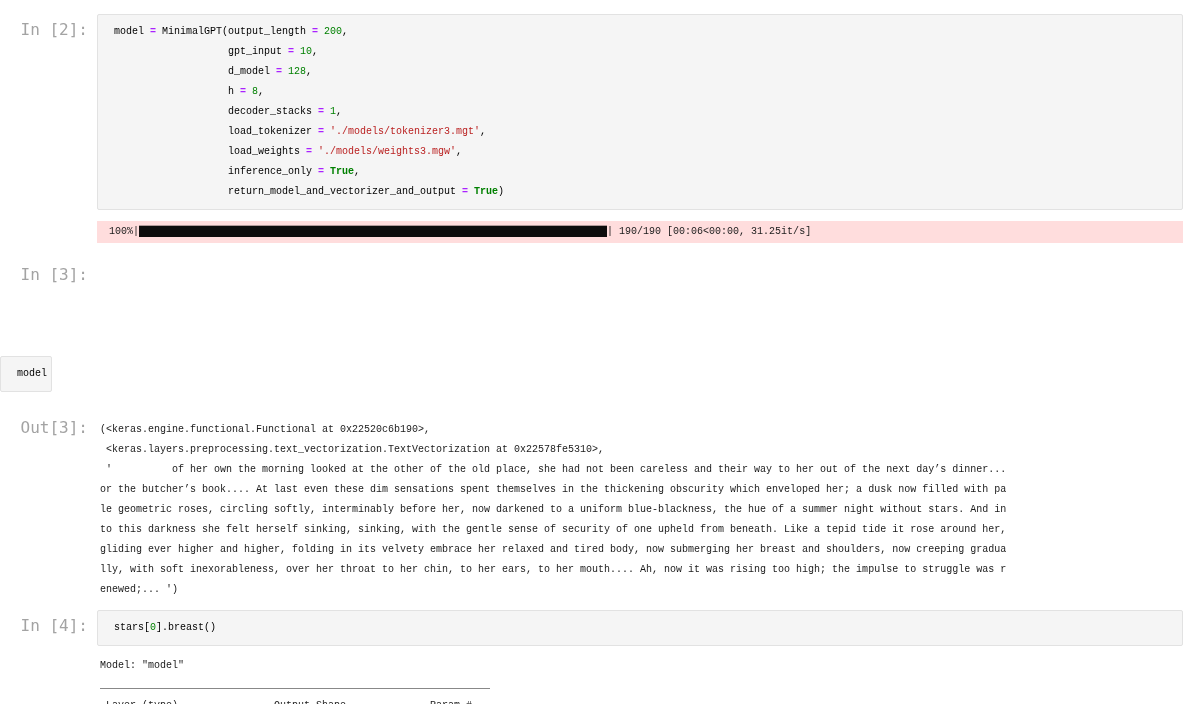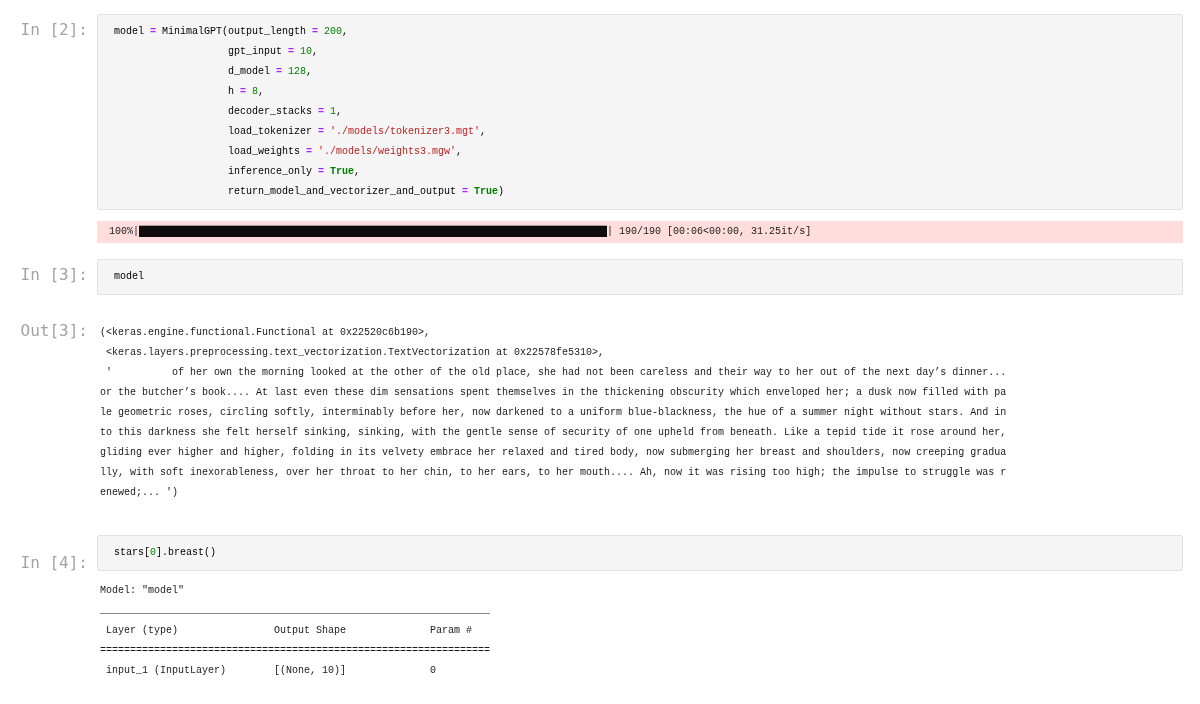--- a/index.html
+++ b/index.html
@@ -48,23 +48,23 @@
   .out-col { flex: 1; margin-right: 17px; min-width: 0; }
   .out-text { padding-left: 3px; color: #1a1a1a; }
   .stderr {
     margin-top: 5px;
     background: #ffdddd;
     padding: 1px 0 1px 12px;
     color: #1a1a1a;
   }
   .stderr .blocks { color: #0d0d0d; letter-spacing: 0; }
   .m-out2 { margin-top: 6px; }
-  .m-in3 { margin-top: 16px; }
+  .m-in3 { margin-top: 16px; flex-direction: column; }
   .m-out3 { margin-top: 28px; }
-  .m-in4 { margin-top: 32px; align-items: flex-end; }
+  .m-in4 { margin-top: 10px; }
   .m-sum { margin-top: 10px; }
 </style>
 </head>
 <body>
 
 <div class="nb">
 
   <div class="row cell-input">
     <div class="prompt">In [2]:</div>
     <div class="input-area">

